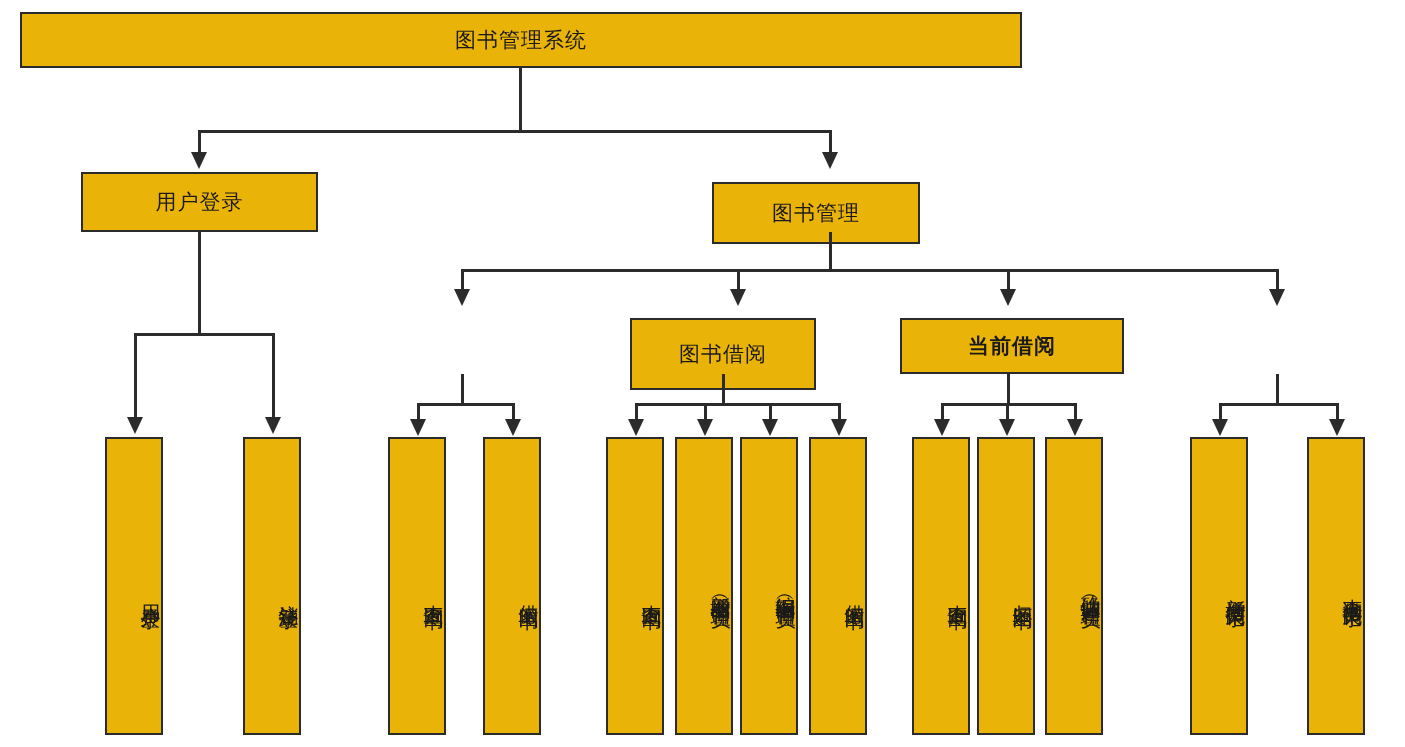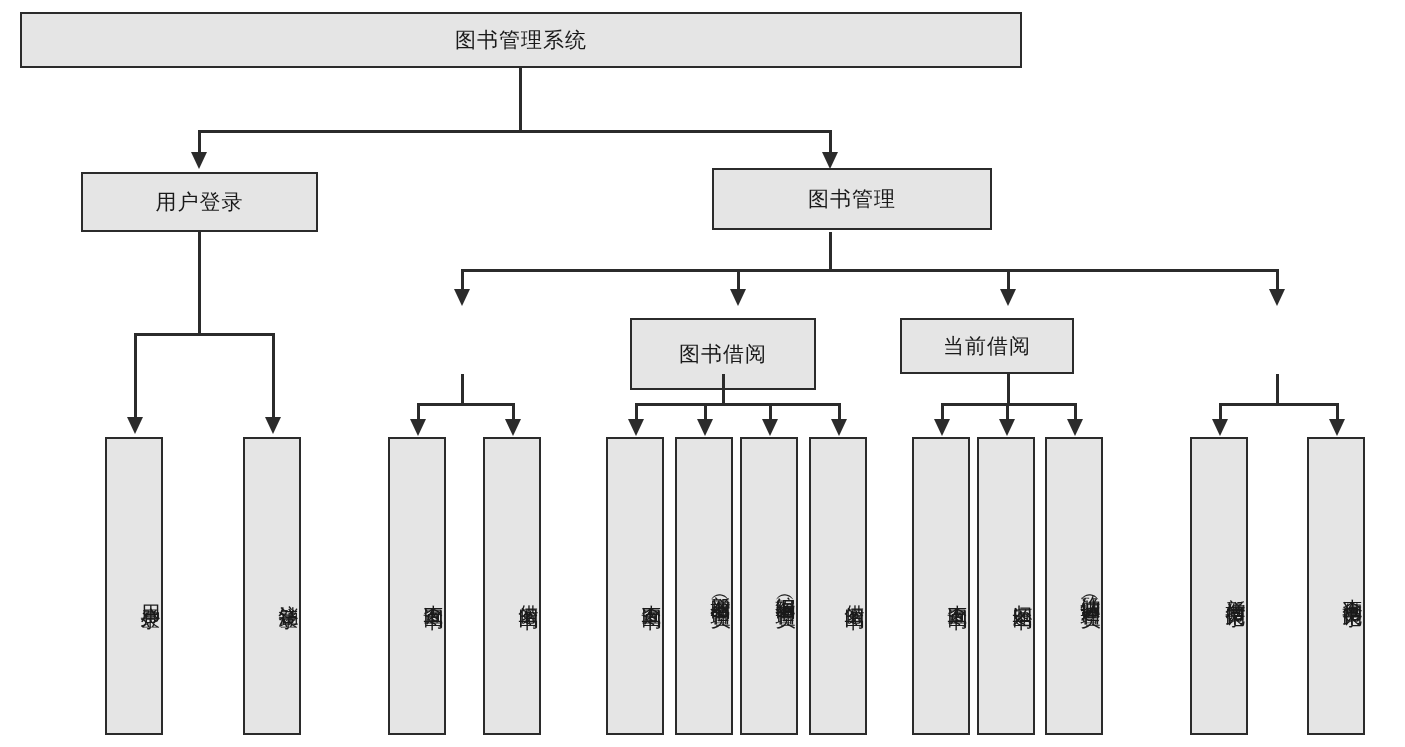--- a/index.html
+++ b/index.html
@@ -14,21 +14,21 @@
     position: relative;
     width: 1405px;
     height: 747px;
     background: #ffffff;
     overflow: hidden;
   }
   .node {
     position: absolute;
     box-sizing: border-box;
     border: 2px solid #2b2b2b;
-    background: #e5e5e5;
+    background: #eab308;
     display: flex;
     align-items: center;
     justify-content: center;
     color: #1a1a1a;
   }
   .node.h {
     font-size: 21px;
     letter-spacing: 1px;
   }
   .node.v {
@@ -85,21 +85,21 @@
   <div class="edge vline" style="left:519px; top:68px; height:64px;"></div>
   <div class="edge hline" style="left:198px; top:130px; width:634px;"></div>
   <div class="edge vline" style="left:198px; top:130px; height:24px;"></div>
   <div class="arrow" style="left:191px; top:152px;"></div>
   <div class="edge vline" style="left:829px; top:130px; height:24px;"></div>
   <div class="arrow" style="left:822px; top:152px;"></div>
 
   <div class="node h" style="left:81px; top:172px; width:237px; height:60px;">
     <span>用户登录</span>
   </div>
-  <div class="node h" style="left:712px; top:168px; width:280px; height:62px;">
+  <div class="node h" style="left:712px; top:182px; width:208px; height:62px;">
     <span>图书管理</span>
   </div>
 
   <div class="edge vline" style="left:198px; top:232px; height:103px;"></div>
   <div class="edge hline" style="left:134px; top:333px; width:141px;"></div>
   <div class="edge vline" style="left:134px; top:333px; height:86px;"></div>
   <div class="arrow" style="left:127px; top:417px;"></div>
   <div class="edge vline" style="left:272px; top:333px; height:86px;"></div>
   <div class="arrow" style="left:265px; top:417px;"></div>
 
@@ -110,21 +110,21 @@
   <div class="edge vline" style="left:737px; top:269px; height:22px;"></div>
   <div class="arrow" style="left:730px; top:289px;"></div>
   <div class="edge vline" style="left:1007px; top:269px; height:22px;"></div>
   <div class="arrow" style="left:1000px; top:289px;"></div>
   <div class="edge vline" style="left:1276px; top:269px; height:22px;"></div>
   <div class="arrow" style="left:1269px; top:289px;"></div>
 
   <div class="node h" style="left:630px; top:318px; width:186px; height:72px;">
     <span>图书借阅</span>
   </div>
-  <div class="node h" style="left:900px; top:318px; width:174px; height:56px;">
+  <div class="node h" style="left:900px; top:318px; width:224px; height:56px;font-weight:bold;">
     <span>当前借阅</span>
   </div>
 
   <div class="edge vline" style="left:461px; top:374px; height:32px;"></div>
   <div class="edge hline" style="left:417px; top:403px; width:98px;"></div>
   <div class="edge vline" style="left:417px; top:403px; height:18px;"></div>
   <div class="arrow" style="left:410px; top:419px;"></div>
   <div class="edge vline" style="left:512px; top:403px; height:18px;"></div>
   <div class="arrow" style="left:505px; top:419px;"></div>
 

